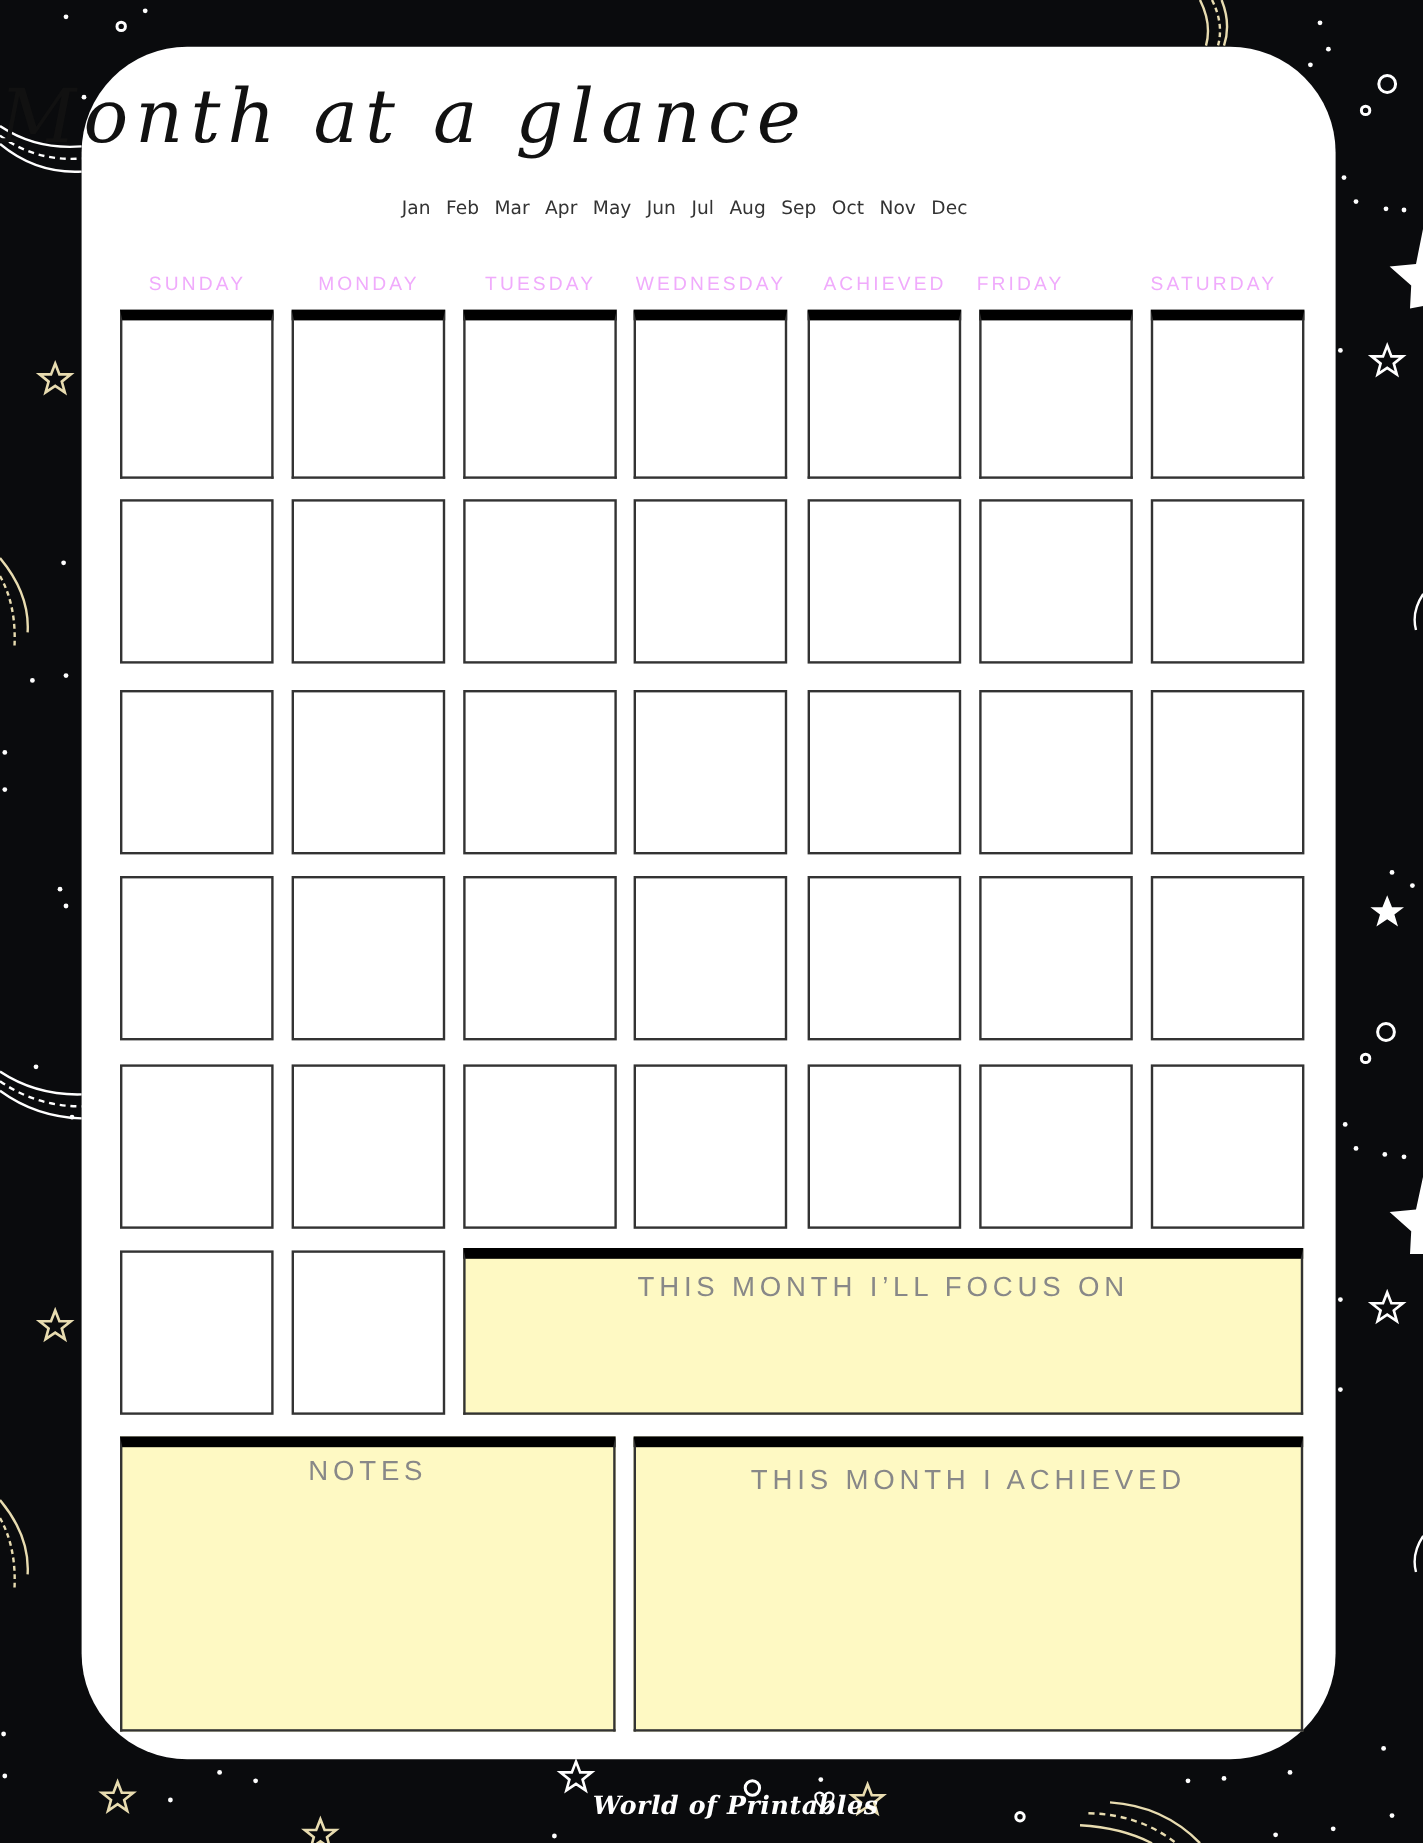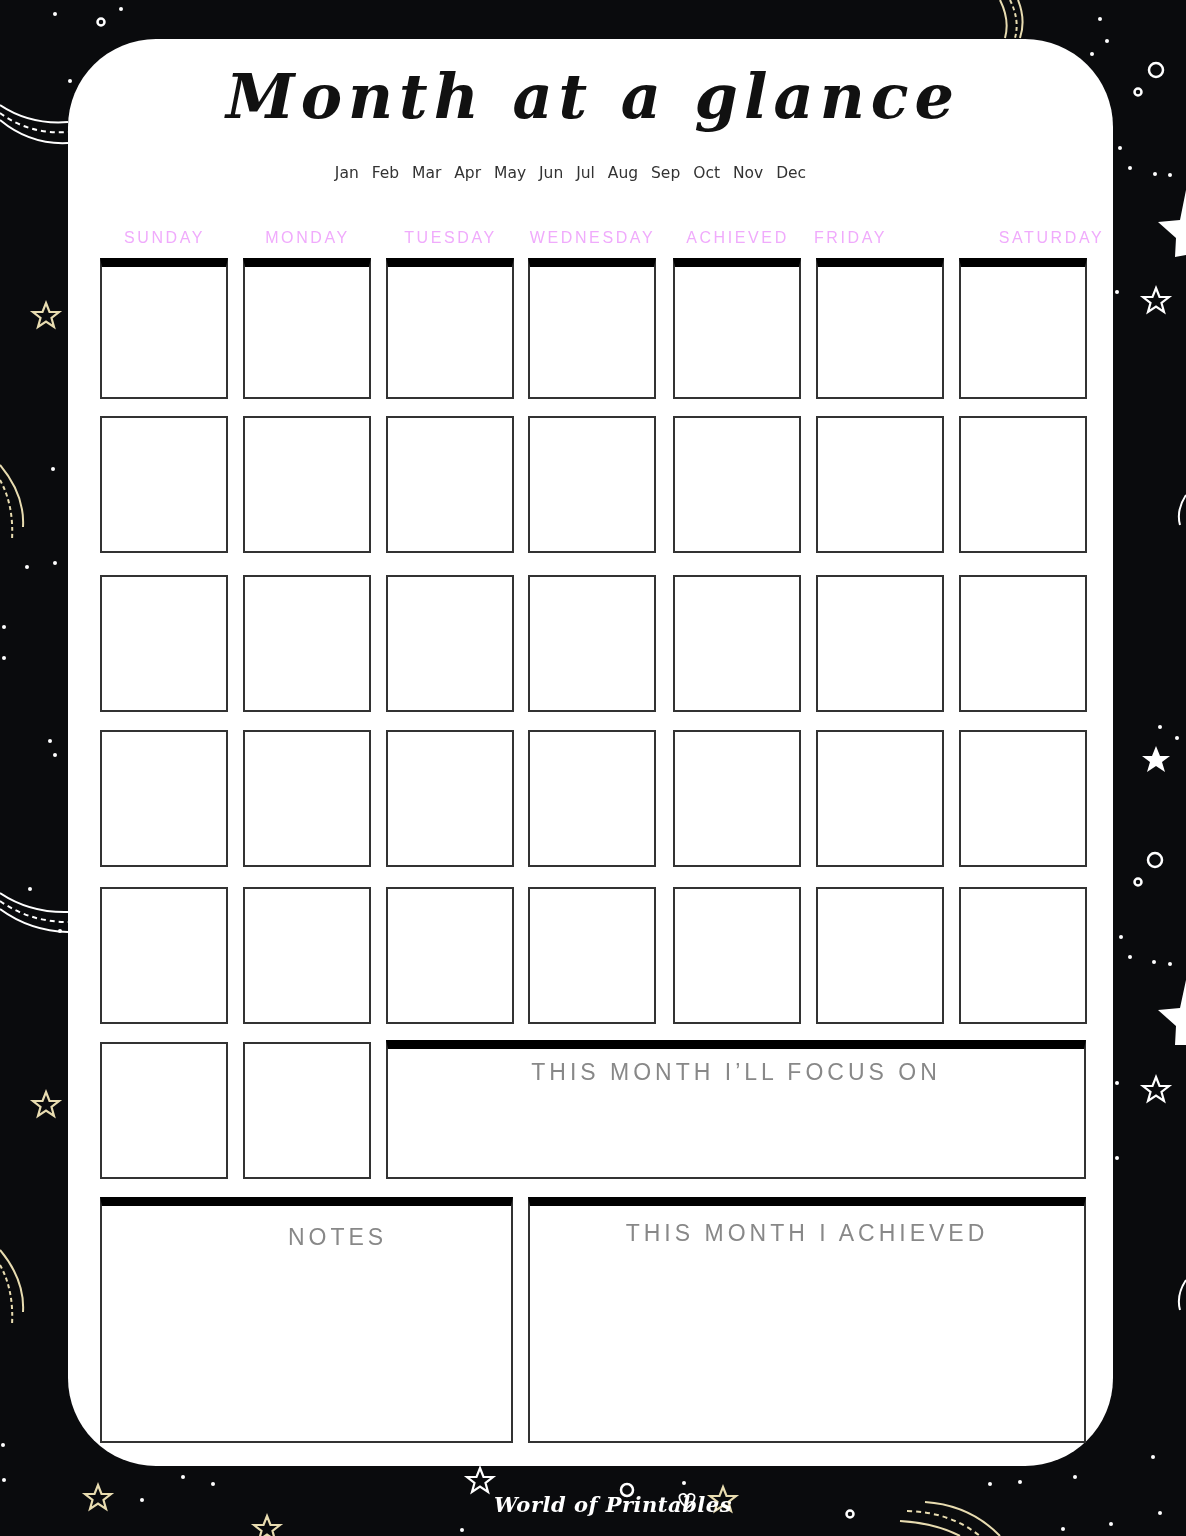--- a/index.html
+++ b/index.html
@@ -1,25 +1,25 @@
 <!DOCTYPE html>
 <html><head>
 <meta charset="utf-8">
 <style>
   html,body{margin:0;padding:0;}
   body{width:1186px;height:1536px;background:#0a0b0d;position:relative;overflow:hidden;font-family:"DejaVu Sans",sans-serif;}
   .bg{position:absolute;left:0;top:0;width:1186px;height:1536px;}
   .panel{position:absolute;left:68px;top:39px;width:1045px;height:1427px;background:#fff;border-radius:88px;}
-  .title{position:absolute;left:0;top:60px;width:1186px;text-align:center;font-family:"DejaVu Serif",serif;font-style:italic;font-size:62px;color:#111;letter-spacing:6px;font-weight:bold;}
+  .title{position:absolute;left:0;top:60px;width:1186px;text-align:left;font-family:"DejaVu Serif",serif;font-style:italic;font-size:62px;color:#111;letter-spacing:6px;font-weight:normal;}
   .months{position:absolute;left:0;top:164px;width:1141px;text-align:center;font-size:15.5px;color:#333;word-spacing:2px;}
   .months span{margin:0 3px;}
   .wd{position:absolute;top:229px;width:143px;text-align:center;font-family:"Liberation Sans",sans-serif;font-size:16px;letter-spacing:2.6px;color:#f0abfc;}
   .cell{position:absolute;width:124px;border:2px solid #333;box-sizing:content-box;background:#fff;}
   .cell.barred{border-top:9px solid #000;}
-  .box{position:absolute;border:2px solid #333;border-top:9px solid #000;background:#ffffff;}
+  .box{position:absolute;border:2px solid #333;border-top:9px solid #000;background:#fef9c3;}
   .box .lbl{position:absolute;left:0;width:100%;text-align:center;font-family:"Liberation Sans",sans-serif;font-size:23px;letter-spacing:4px;color:#888;}
   .footer-logo{position:absolute;left:494px;top:1492px;font-family:"DejaVu Serif",serif;font-style:italic;font-weight:bold;font-size:21px;color:#fff;letter-spacing:0.5px;}
 </style>
 </head>
 <body>
 
 <svg class="bg" viewBox="0 0 1186 1536" xmlns="http://www.w3.org/2000/svg">
   <g fill="#fff">
     <circle cx="55" cy="14" r="2"></circle>
       <circle cx="121" cy="9" r="2"></circle>
@@ -132,21 +132,21 @@
   <span>Nov</span>
   <span>Dec</span>
 </div>
 
 <div class="wd" style="left:93px">SUNDAY</div>
 <div class="wd" style="left:236px">MONDAY</div>
 <div class="wd" style="left:379px">TUESDAY</div>
 <div class="wd" style="left:521px">WEDNESDAY</div>
 <div class="wd" style="left:666px">ACHIEVED</div>
 <div class="wd" style="left:779px">FRIDAY</div>
-<div class="wd" style="left:980px">SATURDAY</div>
+<div class="wd" style="left:940px">SATURDAY</div>
 
 <div id="grid">
     <div class="cell barred" style="left: 100px; top: 258px; height: 130px;"></div>
     <div class="cell barred" style="left: 243px; top: 258px; height: 130px;"></div>
     <div class="cell barred" style="left: 386px; top: 258px; height: 130px;"></div>
     <div class="cell barred" style="left: 528px; top: 258px; height: 130px;"></div>
     <div class="cell barred" style="left: 673px; top: 258px; height: 130px;"></div>
     <div class="cell barred" style="left: 816px; top: 258px; height: 130px;"></div>
     <div class="cell barred" style="left: 959px; top: 258px; height: 130px;"></div>
     <div class="cell" style="left: 100px; top: 416px; height: 133px;"></div>
@@ -179,21 +179,21 @@
     <div class="cell" style="left: 959px; top: 887px; height: 133px;"></div>
     <div class="cell" style="left: 100px; top: 1042px; height: 133px;"></div>
     <div class="cell" style="left: 243px; top: 1042px; height: 133px;"></div>
   </div>
 
 <div class="box" style="left:386px;top:1040px;width:696px;height:128px;">
   <div class="lbl" style="top:10px;">THIS MONTH I’LL FOCUS ON</div>
 </div>
 
 <div class="box" style="left:100px;top:1197px;width:409px;height:235px;">
-  <div class="lbl" style="top:18px;padding-left:31px;">NOTES</div>
+  <div class="lbl" style="top:6px;">NOTES</div>
 </div>
 
 <div class="box" style="left:528px;top:1197px;width:554px;height:235px;">
   <div class="lbl" style="top:14px;">THIS MONTH I ACHIEVED</div>
 </div>
 
 <div class="footer-logo">World of Printables</div>
 <svg style="position:absolute;left:617px;top:1480px;" width="20" height="20">
     <circle cx="10" cy="10" r="6" fill="none" stroke="#fff" stroke-width="2.5"></circle>
   </svg>

